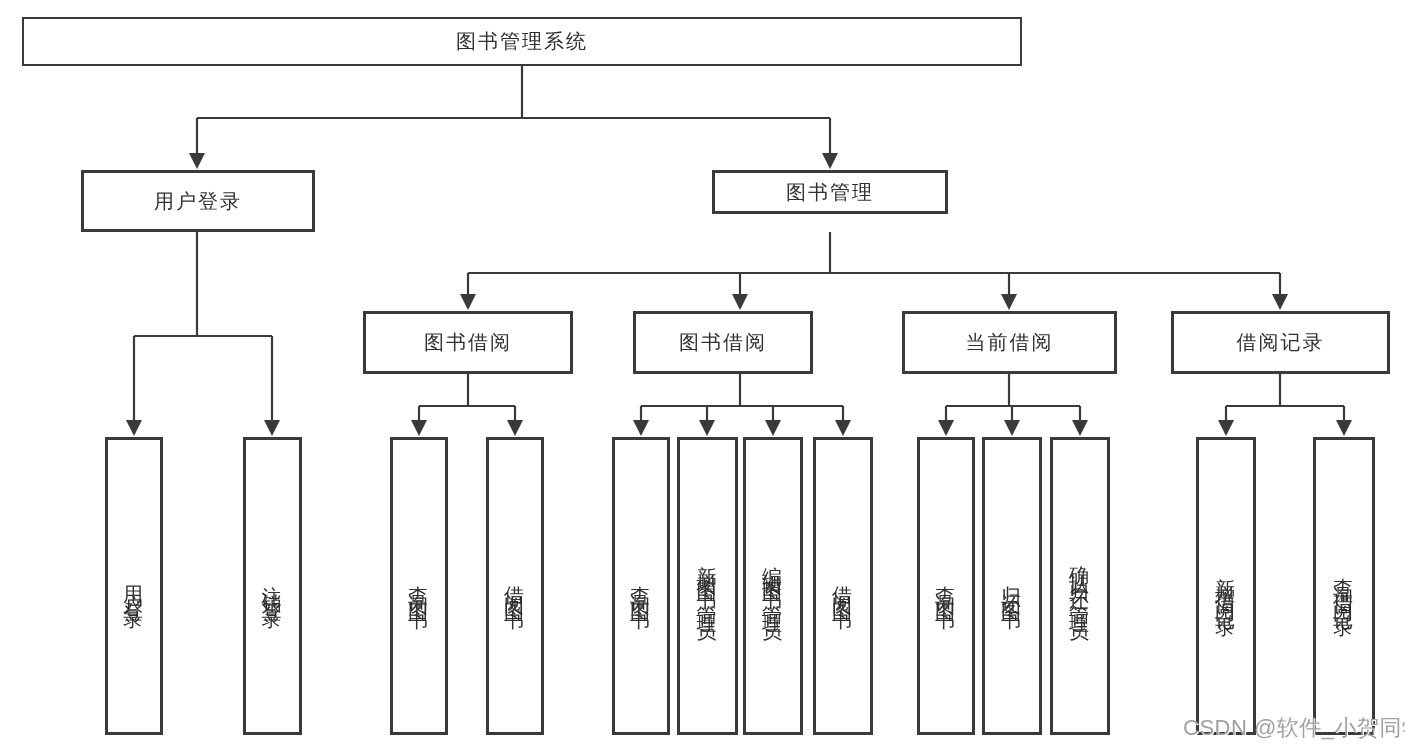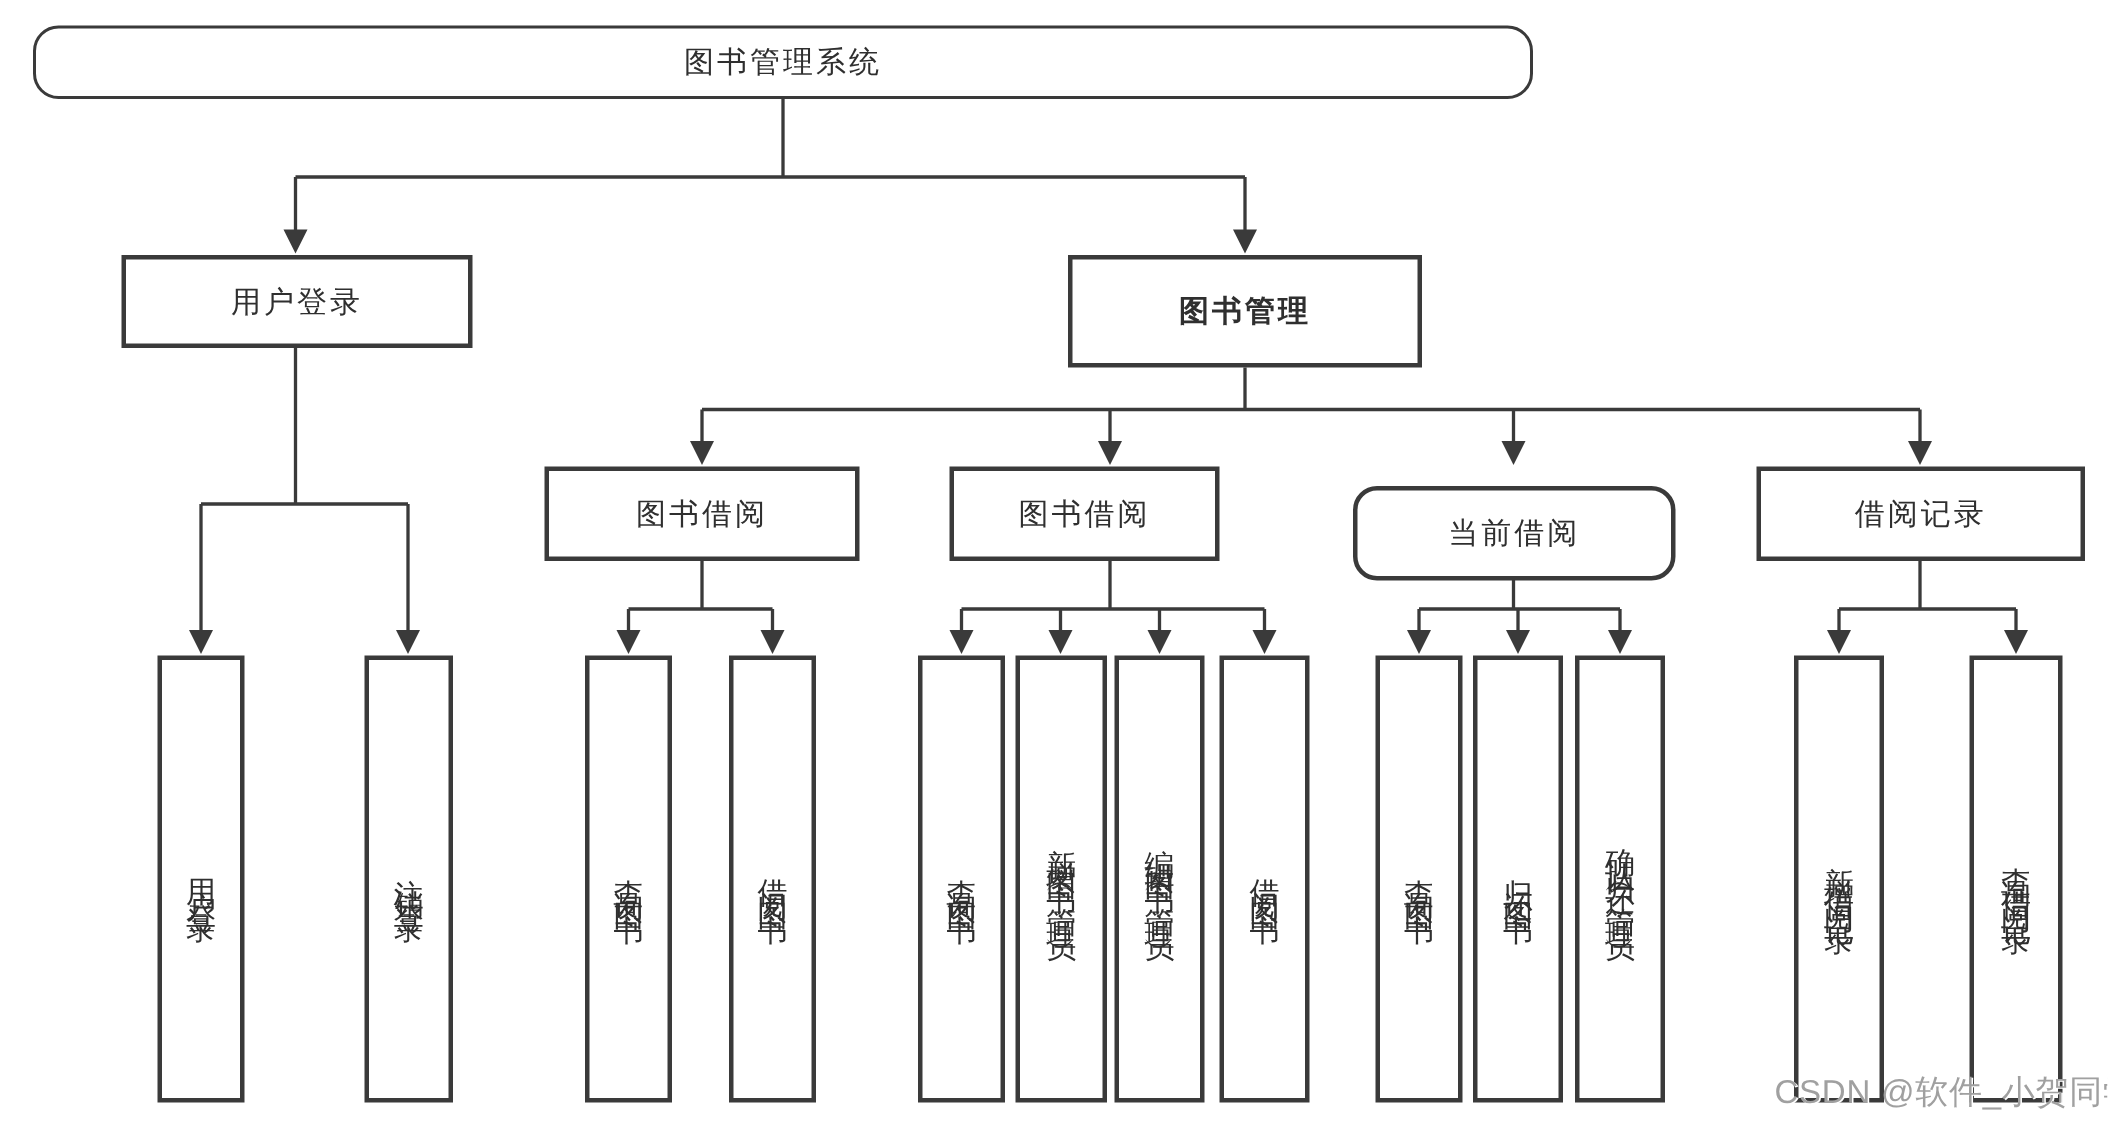--- a/index.html
+++ b/index.html
@@ -60,28 +60,28 @@
       <polygon points="699,420 715,420 707,436" fill="#3a3a3a"></polygon>
       <polygon points="765,420 781,420 773,436" fill="#3a3a3a"></polygon>
       <polygon points="835,420 851,420 843,436" fill="#3a3a3a"></polygon>
       <polygon points="938,420 954,420 946,436" fill="#3a3a3a"></polygon>
       <polygon points="1004,420 1020,420 1012,436" fill="#3a3a3a"></polygon>
       <polygon points="1072,420 1088,420 1080,436" fill="#3a3a3a"></polygon>
       <polygon points="1218,420 1234,420 1226,436" fill="#3a3a3a"></polygon>
       <polygon points="1336,420 1352,420 1344,436" fill="#3a3a3a"></polygon>
     </svg>
 
-  <div class="node root" style="left: 22px; top: 17px; width: 1000px; height: 49px; border-radius: 17px;">图书管理系统</div>
+  <div class="node root" style="left: 22px; top: 17px; width: 1000px; height: 49px;">图书管理系统</div>
 
   <div class="node" style="left: 81px; top: 170px; width: 234px; height: 62px;">用户登录</div>
-  <div class="node" style="left: 712px; top: 170px; width: 236px; height: 75px; font-weight: bold;">图书管理</div>
+  <div class="node" style="left: 712px; top: 170px; width: 236px; height: 44px;">图书管理</div>
 
   <div class="node" style="left: 363px; top: 311px; width: 210px; height: 63px;">图书借阅</div>
   <div class="node" style="left: 633px; top: 311px; width: 180px; height: 63px;">图书借阅</div>
-  <div class="node" style="left: 902px; top: 324px; width: 215px; height: 63px; border-radius: 16px;">当前借阅</div>
+  <div class="node" style="left: 902px; top: 311px; width: 215px; height: 63px;">当前借阅</div>
   <div class="node" style="left: 1171px; top: 311px; width: 219px; height: 63px;">借阅记录</div>
 
   <div class="node leaf" style="left: 105px; top: 437px; width: 58px; height: 298px;">用户登录</div>
   <div class="node leaf" style="left: 243px; top: 437px; width: 59px; height: 298px;">注销登录</div>
 
   <div class="node leaf" style="left: 390px; top: 437px; width: 58px; height: 298px;">查询图书</div>
   <div class="node leaf" style="left: 486px; top: 437px; width: 58px; height: 298px;">借阅图书</div>
 
   <div class="node leaf" style="left: 612px; top: 437px; width: 58px; height: 298px;">查询图书</div>
   <div class="node leaf" style="left: 677px; top: 437px; width: 61px; height: 298px;">新增图书（管理员）</div>

